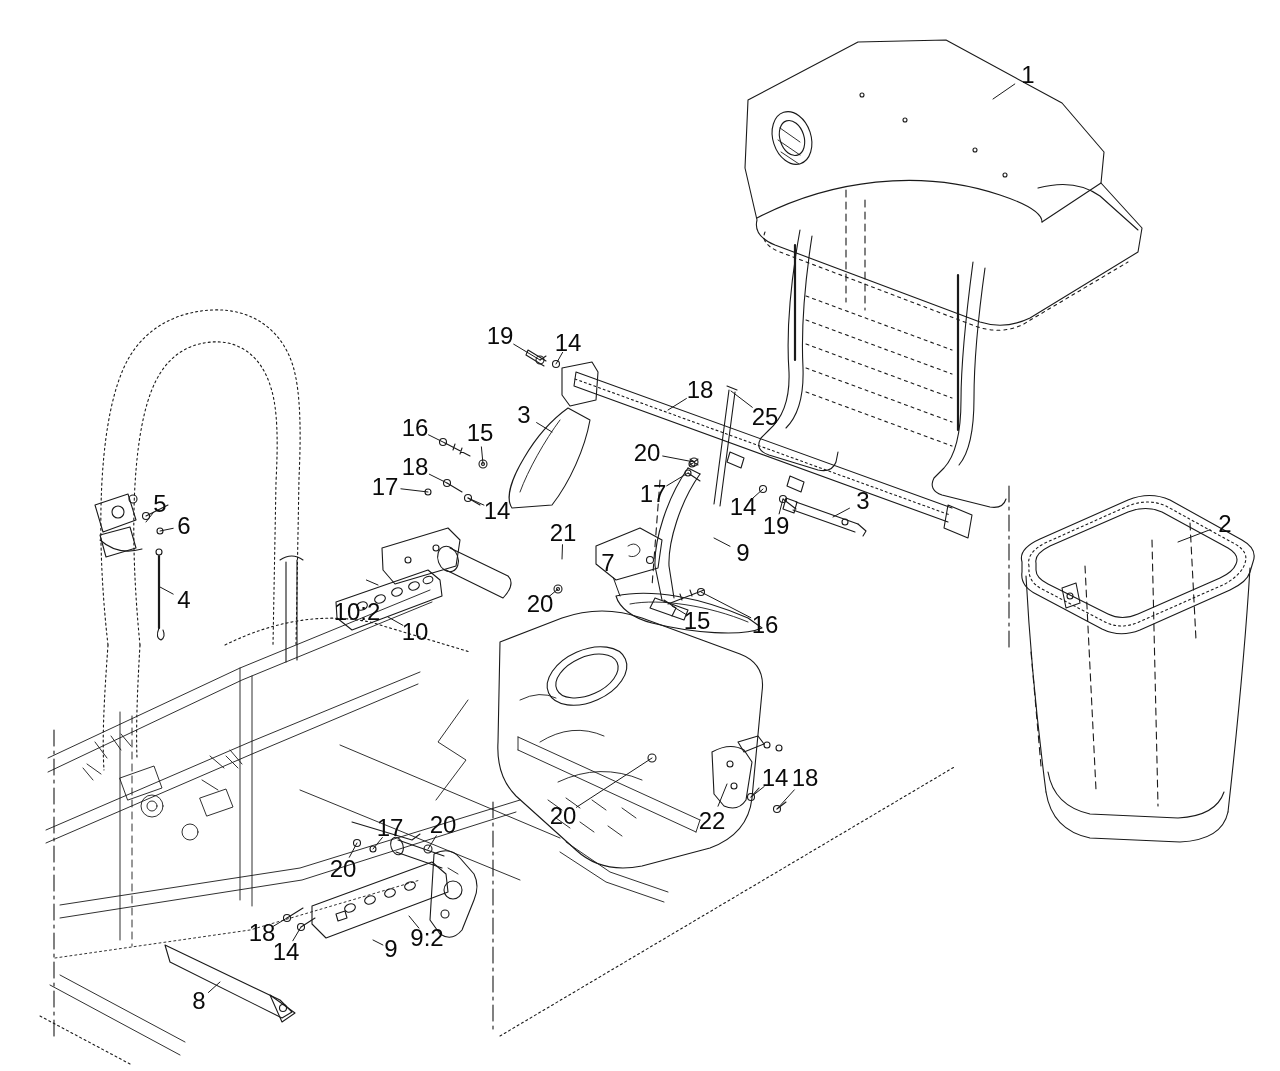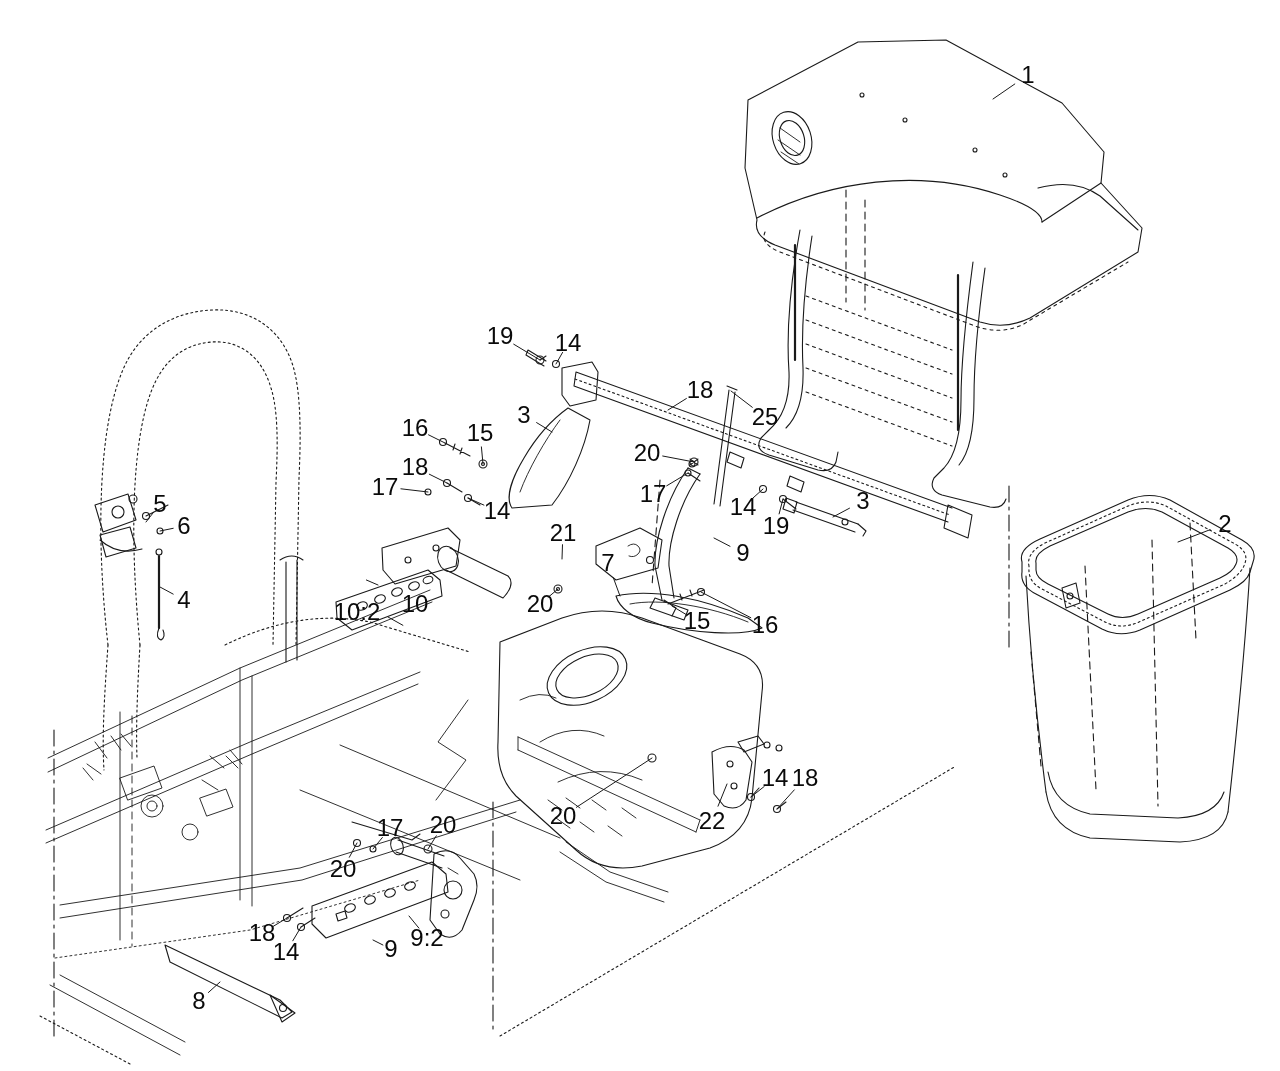--- a/index.html
+++ b/index.html
@@ -308,21 +308,21 @@
       <div class="callout" style="left: 184px; top: 526px;">6</div>
       <div class="callout" style="left: 184px; top: 600px;">4</div>
       <div class="callout" style="left: 563px; top: 533px;">21</div>
       <div class="callout" style="left: 743px; top: 507px;">14</div>
       <div class="callout" style="left: 776px; top: 526px;">19</div>
       <div class="callout" style="left: 863px; top: 501px;">3</div>
       <div class="callout" style="left: 743px; top: 553px;">9</div>
       <div class="callout" style="left: 357px; top: 576px; margin-top: 36px;">10:2</div>
       <div class="callout" style="left: 608px; top: 563px;">7</div>
       <div class="callout" style="left: 540px; top: 604px;">20</div>
-      <div class="callout" style="left: 415px; top: 604px;">10</div>
+      <div class="callout" style="left: 415px; top: 632px;">10</div>
       <div class="callout" style="left: 697px; top: 621px;">15</div>
       <div class="callout" style="left: 765px; top: 625px;">16</div>
       <div class="callout" style="left: 563px; top: 816px;">20</div>
       <div class="callout" style="left: 712px; top: 821px; text-align: center;">22</div>
       <div class="callout" style="left: 775px; top: 778px;">14</div>
       <div class="callout" style="left: 805px; top: 778px;">18</div>
       <div class="callout" style="left: 390px; top: 828px;">17</div>
       <div class="callout" style="left: 343px; top: 869px;">20</div>
       <div class="callout" style="left: 443px; top: 825px;">20</div>
       <div class="callout" style="left: 262px; top: 933px;">18</div>

